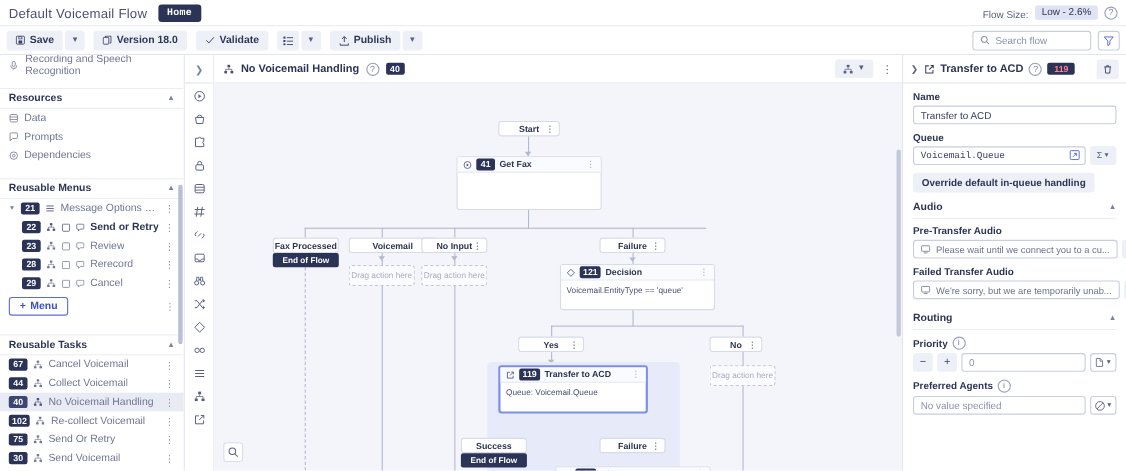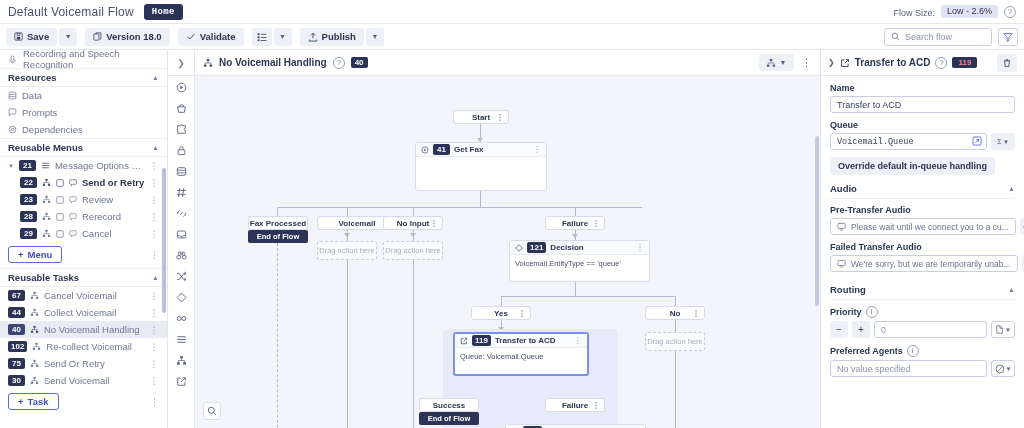--- a/index.html
+++ b/index.html
@@ -80,20 +80,21 @@
   .sb-scroll { flex: 1; overflow: hidden; }
   .sb-row {
     display: flex; align-items: center; gap: 6px;
     height: 18px; padding: 0 8px; font-size: 9.5px; color: #707694;
   }
   .sb-section {
     display: flex; align-items: center; height: 19px; padding: 0 8px;
     font-size: 9.5px; font-weight: bold; color: #2d3553;
     border-top: 1px solid #eceef6; border-bottom: 1px solid #eceef6;
     background: #fff;
+    margin-top: 12px;
   }
   .sb-section .chev { margin-left: auto; font-size: 7px; color: #7b81a0; }
   .sb-item {
     display: flex; align-items: center; gap: 5px;
     height: 17px; padding: 0 8px; font-size: 9.5px; color: #707694; cursor: pointer;
   }
   .sb-item.sel { background: #e8eaf4; }
   .sb-item .dots { margin-left: auto; color: #8c92ae; font-size: 9px; letter-spacing: .5px; }
   .num-badge {
     background: #2b3357; color: #fff; font-size: 8px; font-weight: bold;
@@ -852,21 +853,21 @@
             <span class="t">Decision</span>
             <span class="dots">⋮</span>
           </div>
           <div class="node-body">Voicemail.EntityType == 'queue'</div>
         </div>
 
         <div class="node-pill" style="left:276px;top:230px;width:60px;">
           <span>Yes</span>
           <span class="dots">⋮</span>
         </div>
-        <div class="node-pill" style="left:450px;top:230px;width:60px;">
+        <div class="node-pill" style="left:450px;top:230px;width:48px;">
           <span>No</span>
           <span class="dots">⋮</span>
         </div>
 
         <div class="node sel" style="left:258px;top:256px;width:136px;height:44px;">
           <div class="node-head">
             <span>
               <svg width="8" height="8" viewBox="0 0 16 16">
                   <path d="M13 9v4.5H2.5V3H7" fill="none" stroke="#4a5071" stroke-width="1.5"></path>
                   <path d="M9.5 2.5h4v4M13.5 2.5L7.5 8.5" fill="none" stroke="#4a5071" stroke-width="1.5"></path>

